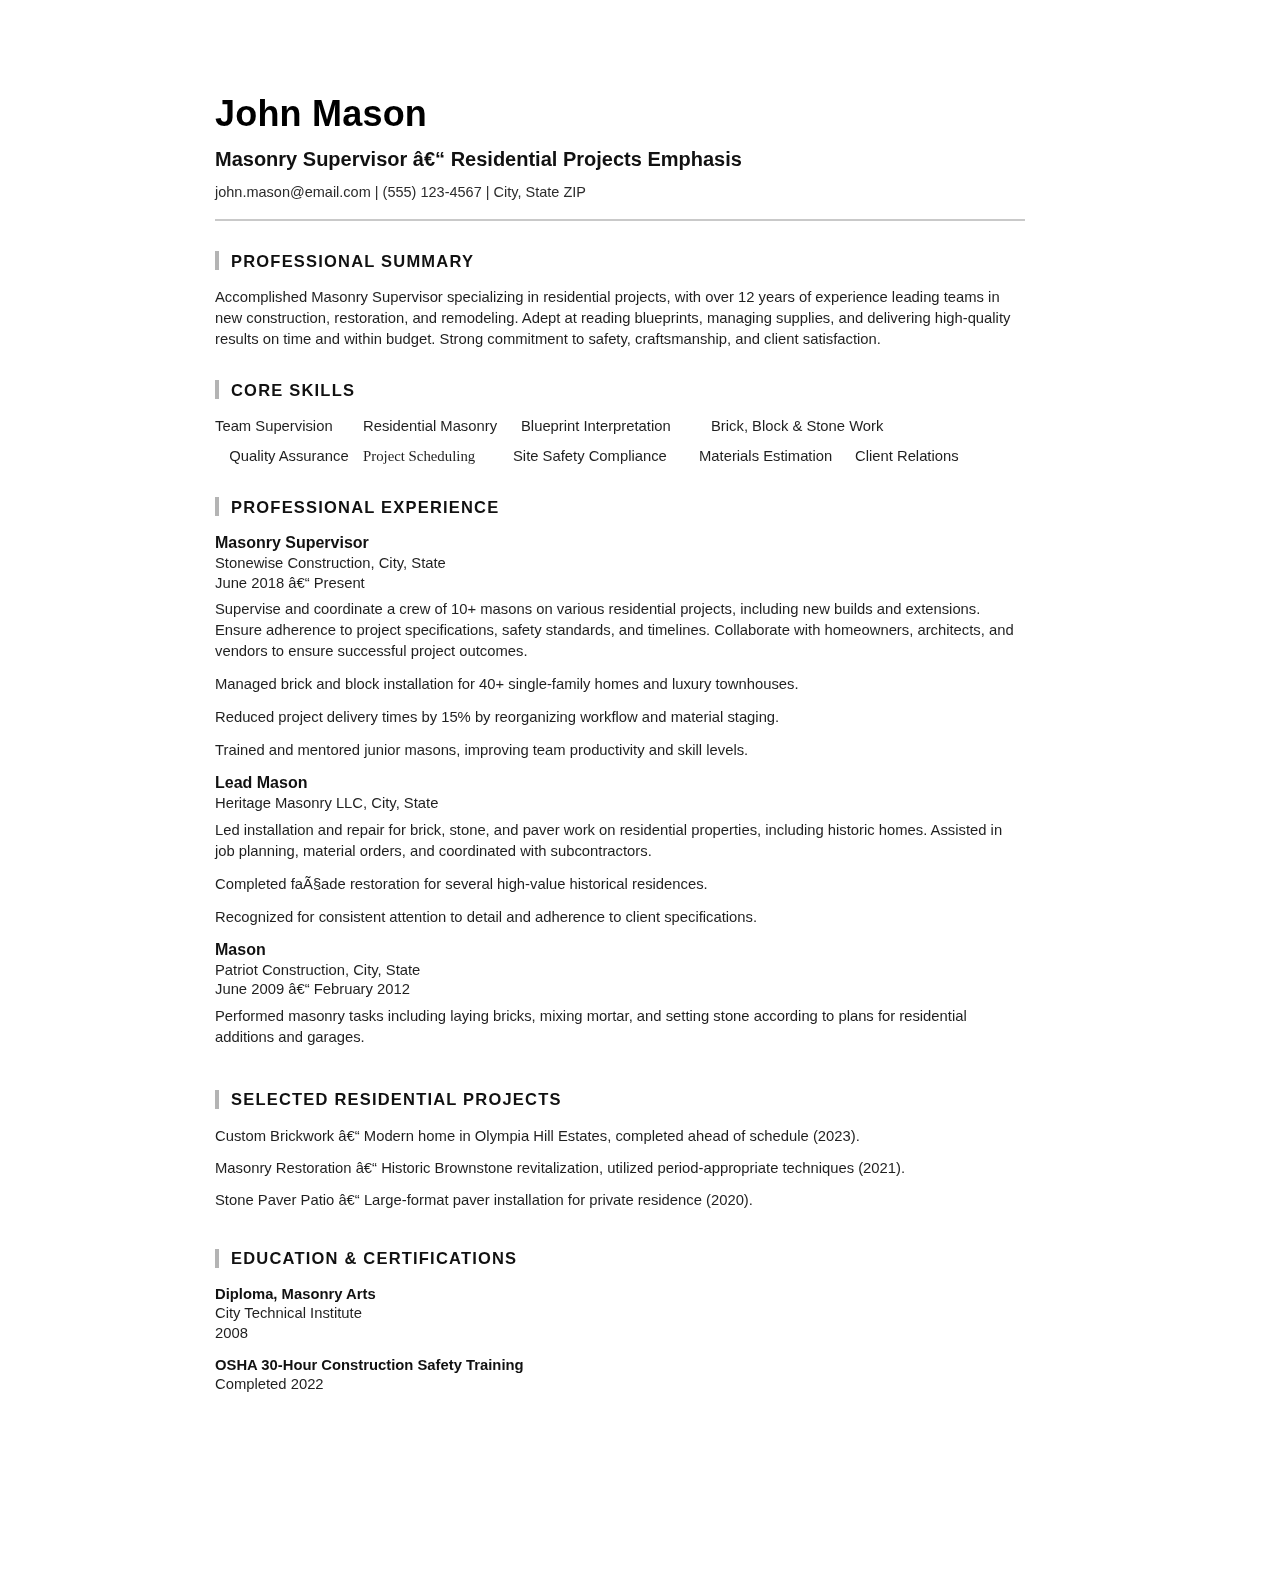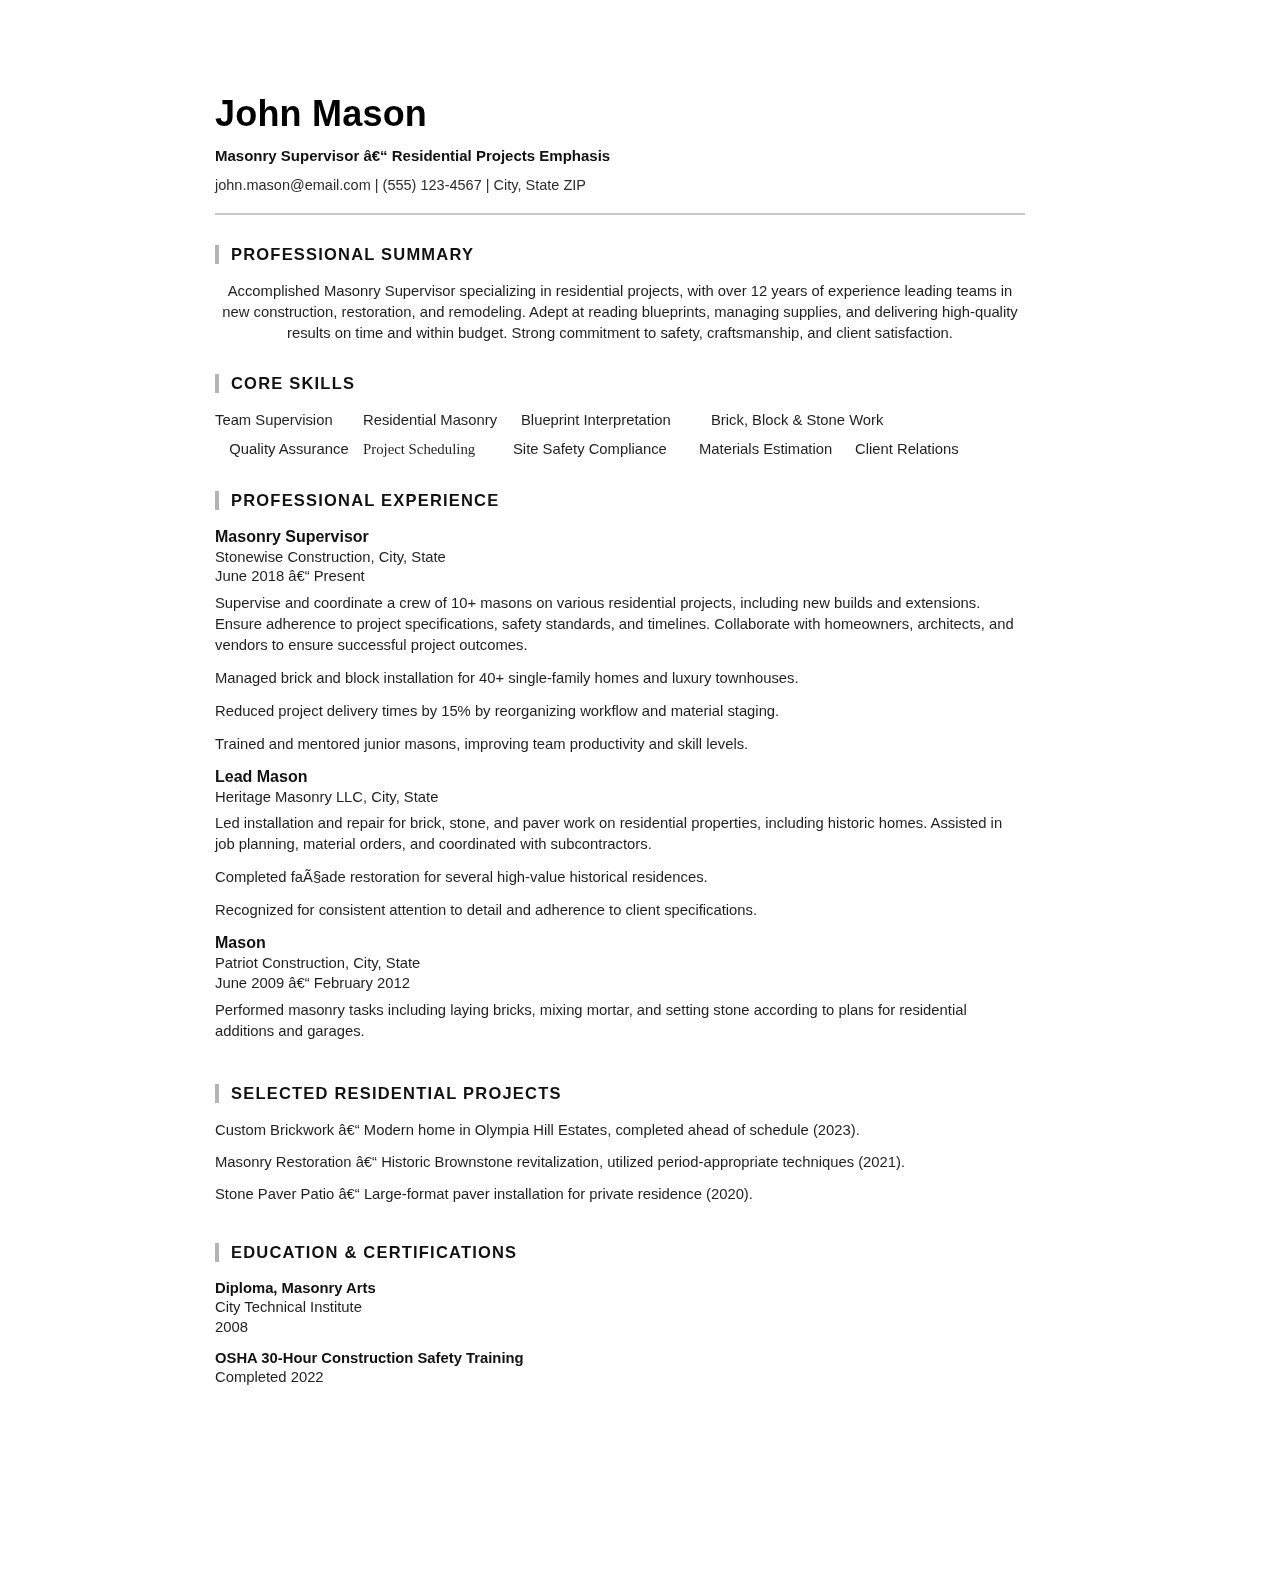--- a/index.html
+++ b/index.html
@@ -28,21 +28,21 @@
   
   .name {
     font-size: 36px;
     font-weight: bold;
     letter-spacing: 0.2px;
     line-height: 1.08;
     margin: 0 0 12px 0;
     color: #000000;
   }
   .headline {
-    font-size: 15px;
+    font-size: 20px;
     font-weight: bold;
     line-height: 1.3;
     margin: 0 0 11px 0;
     color: #111111;
   }
   .contact {
     font-size: 14.5px;
     line-height: 1.35;
     margin: 0;
     color: #2b2b2b;
@@ -77,21 +77,21 @@
     color: #111111;
     line-height: 1;
   }
 
   
   .para {
     font-size: 14.8px;
     line-height: 1.42;
     margin: 0;
     color: #1f1f1f;
-    text-align: center;
+    text-align: left;
   }
 
   
   .skills-row {
     display: flex;
     flex-wrap: nowrap;
     font-size: 14.8px;
     line-height: 1.45;
     color: #1f1f1f;
     margin-bottom: 8px;

